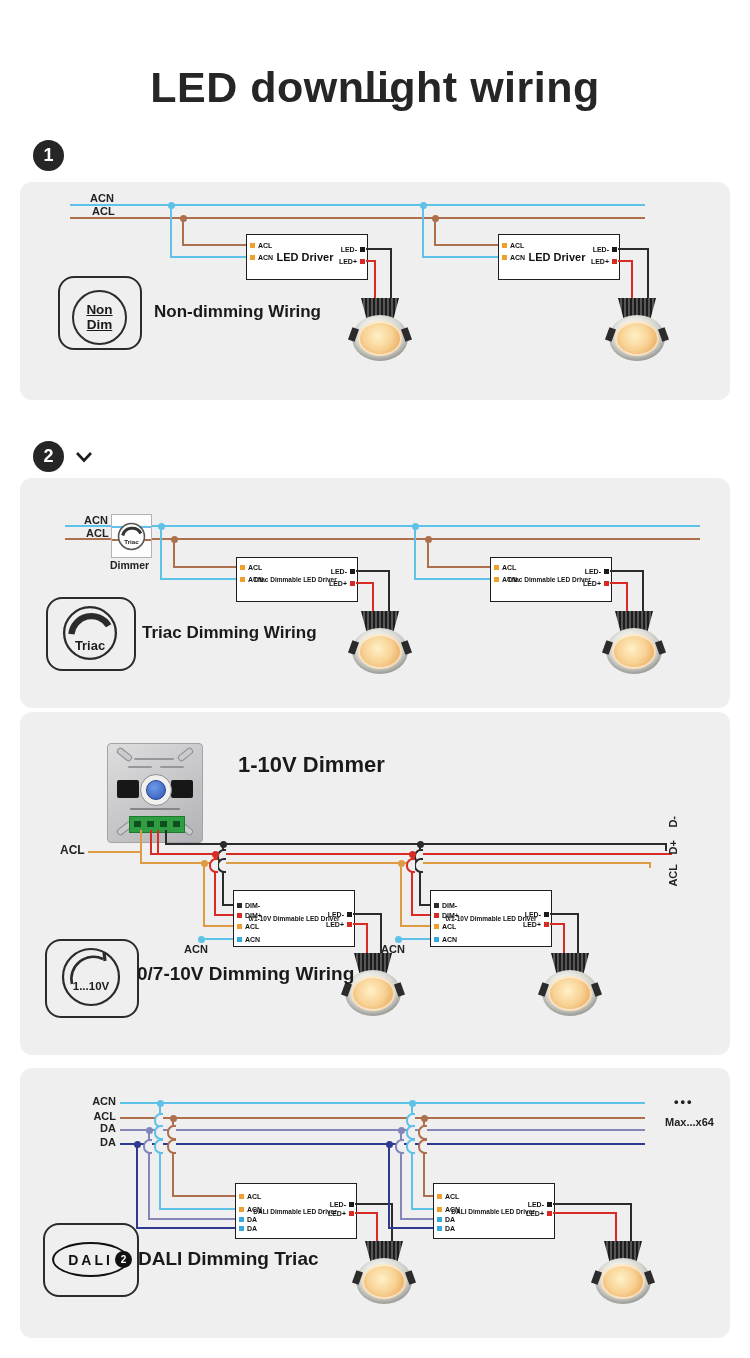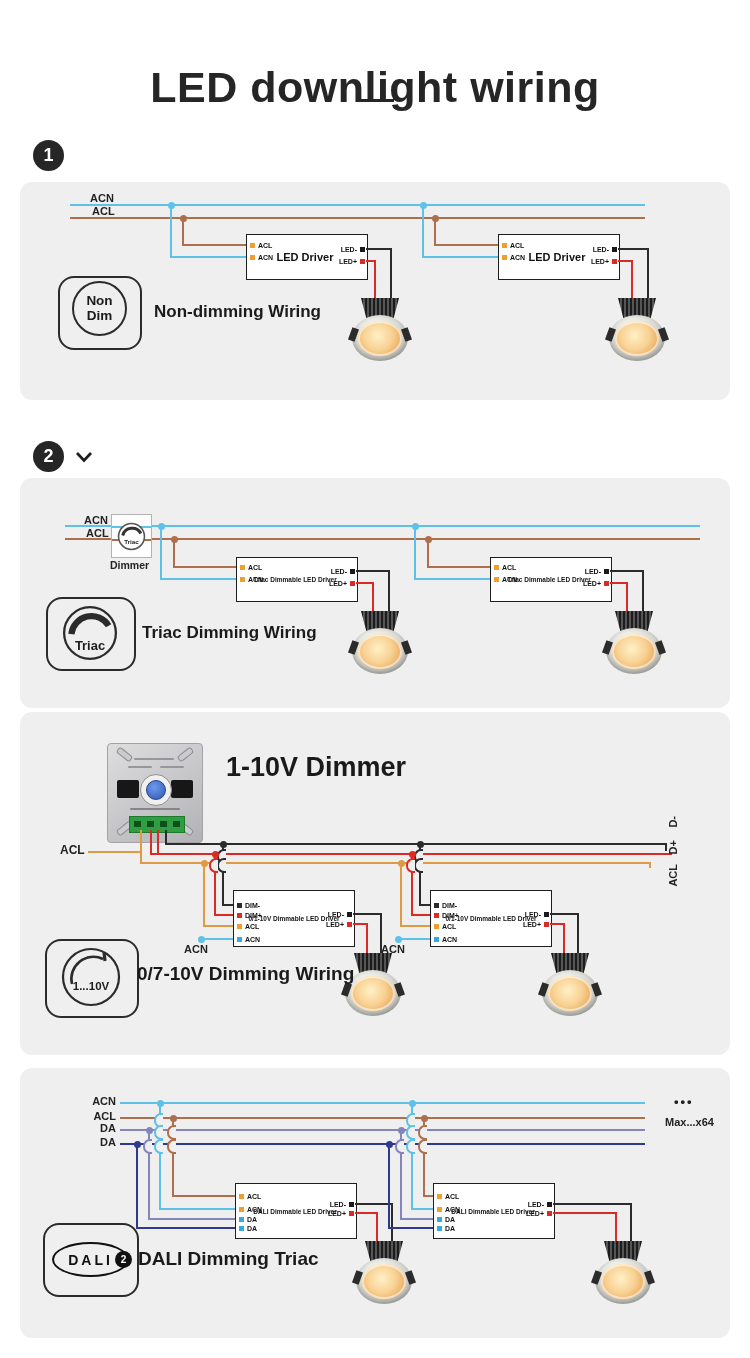--- a/index.html
+++ b/index.html
@@ -156,21 +156,21 @@
   <div class="wv c-red" style="left:611px;top:78px;height:38px;"></div>
   <div class="dl" style="left:589px;top:116px;">
     <div class="fins"></div>
       <div class="body"></div>
     <div class="clipL"></div>
       <div class="clipR"></div>
     <div class="lens"></div>
   </div>
 
   <div class="cap-icon" style="left:38px;top:94px;width:80px;height:70px;">
-    <div class="nd-circle" style="left:12px;top:3px;width:51px;height:51px;">
+    <div class="nd-circle" style="left:12px;top:12px;width:51px;height:51px;text-decoration:underline;">
       <span>Non</span>
       <span>Dim</span>
     </div>
   </div>
   <div class="caption" style="left:134px;top:120px;font-size:17px;">Non-dimming Wiring</div>
 </div>
 
 <div class="sec-head" style="left:33px;top:441px;">
   <div class="badge">2</div>
   <svg width="18" height="12" viewBox="0 0 18 12">
@@ -280,21 +280,21 @@
     <div class="ring" style="left:32px;top:30px;"></div>
     <div class="knob" style="left:38px;top:36px;"></div>
     <div class="pline" style="left:22px;top:64px;width:50px;background:#84848a;"></div>
     <div class="green" style="left:21px;top:72px;width:54px;height:15px;">
       <div class="gslot" style="left:4px;top:4px;"></div>
       <div class="gslot" style="left:17px;top:4px;"></div>
       <div class="gslot" style="left:30px;top:4px;"></div>
       <div class="gslot" style="left:43px;top:4px;"></div>
     </div>
   </div>
-  <div class="caption" style="left:206px;top:40px;font-size:27px;">1-10V Dimmer</div>
+  <div class="caption" style="left:218px;top:40px;font-size:22px;">1-10V Dimmer</div>
 
   <div class="wv c-orange" style="left:120px;top:118px;height:32px;"></div>
   <div class="wv c-red" style="left:130px;top:118px;height:23px;"></div>
   <div class="wv c-red" style="left:137px;top:118px;height:23px;"></div>
   <div class="wv c-black" style="left:145px;top:118px;height:13px;"></div>
 
   <span class="buslab" style="left:40px;top:132px;font-size:12px;">ACL</span>
   <div class="wh c-orange" style="left:68px;top:139px;width:52px;"></div>
 
   <div class="wh c-black" style="left:145px;top:131px;width:500px;"></div>

